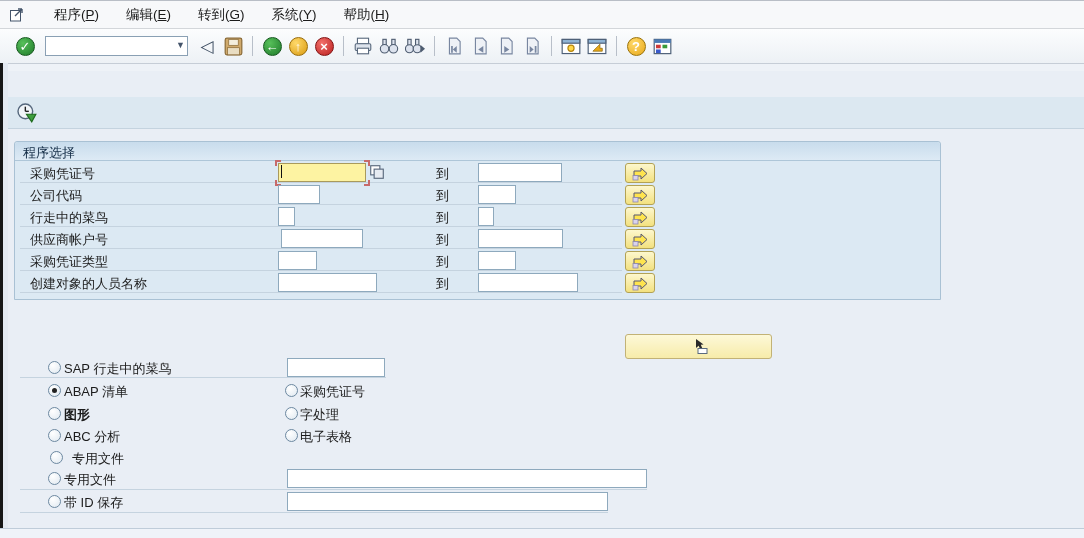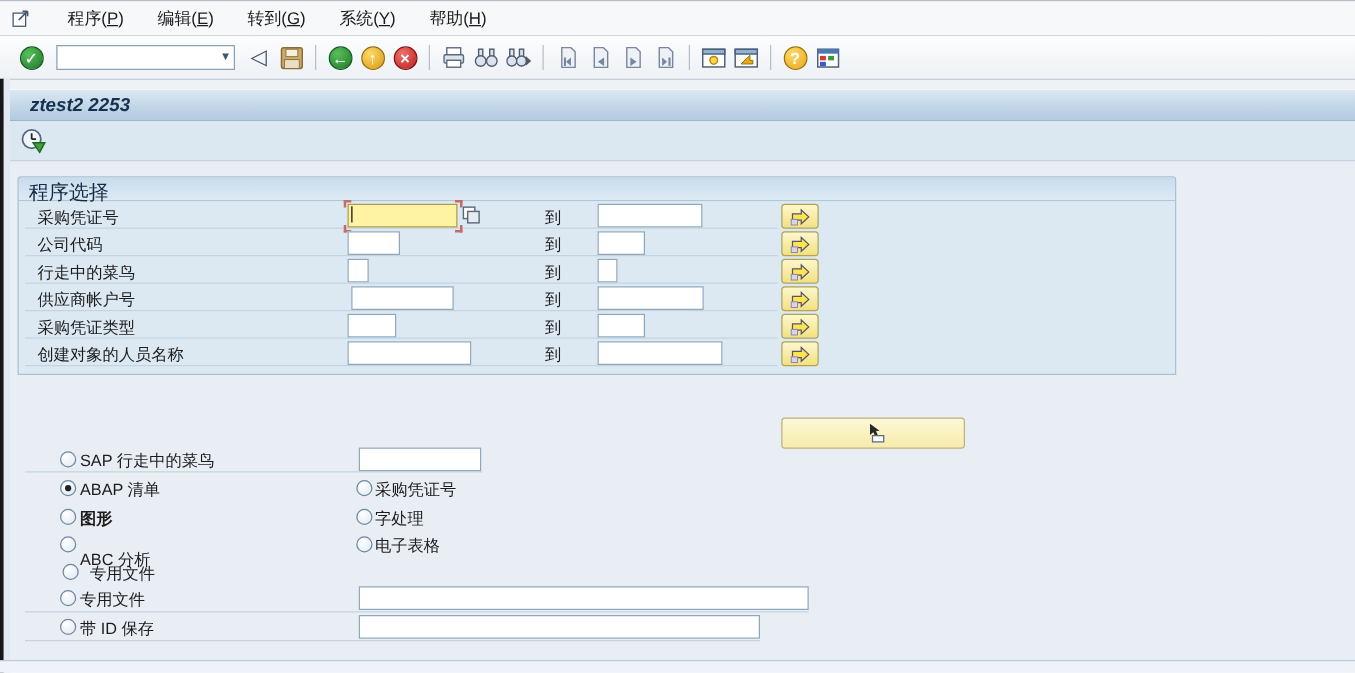--- a/index.html
+++ b/index.html
@@ -46,21 +46,21 @@
 
   
   .ledge  { position:absolute; left:0; top:62px; width:3px; height:476px; background:#161616; }
   .ledge2 { position:absolute; left:3px; top:62px; width:5px; height:476px; background:#e3e9f1; }
 
   
   .groupbox { position:absolute; left:14px; width:927px; background:#dce9f3;
               border:1px solid #a9c1d4; border-radius:3px 3px 0 0; }
   .gb-head { height:19px; background:linear-gradient(180deg,#c8dcec,#ddeaf5);
              border-bottom:1px solid #aec6d8; border-radius:3px 3px 0 0;
-             font-size:16px; color:#122b45; padding:2px 0 0 8px; }
+             font-size:13px; color:#122b45; padding:2px 0 0 8px; }
   .guide { position:absolute; height:1px; background:#c5d3df; }
 
   .flabel { position:absolute; font-size:13px; color:#1c1c1c; white-space:nowrap; }
   .fld { position:absolute; height:19px; background:#fff; border:1px solid #8ea9bd;
          font-size:12px; padding:0 2px; }
   .fld-focus { background:#fdf3a2; border:1px solid #a99a5c; }
   .caret { position:absolute; left:3px; top:2px; width:1px; height:13px; background:#111; }
   .fcorner { position:absolute; width:6px; height:6px; }
   .fc-tl { border-top:2px solid #c76a6a; border-left:2px solid #c76a6a; }
   .fc-tr { border-top:2px solid #c76a6a; border-right:2px solid #c76a6a; }
@@ -210,23 +210,20 @@
         <rect x="1" y="1" width="14" height="12" fill="#fff" stroke="#4e6078"></rect>
         <rect x="1" y="1" width="14" height="3" fill="#4a7ab5"></rect>
         <rect x="2.5" y="5.5" width="4" height="3" fill="#cc3a3a"></rect>
         <rect x="8" y="5.5" width="4" height="3" fill="#3a9a3a"></rect>
         <rect x="2.5" y="9.5" width="4" height="3" fill="#3a5acc"></rect>
       </svg>
     </span>
   </div>
 
   <div class="gapstrip"></div>
-  <div class="titlebar">
-    <span class="ttl">ztest2 2253</span>
-  </div>
 
   <div class="apptoolbar">
     <span class="tbtn">
       <svg width="21" height="21" viewBox="0 0 18 18">
         <circle cx="8" cy="8" r="6.3" fill="#f1f5f9" stroke="#55677c" stroke-width="1.2"></circle>
         <line x1="8" y1="8" x2="8" y2="4" stroke="#222" stroke-width="1.2"></line>
         <line x1="8" y1="8" x2="11" y2="8" stroke="#222" stroke-width="1.2"></line>
         <polygon points="9,10.5 17,10.5 13.5,17" fill="#3f9e3f" stroke="#1d6b1d"></polygon>
       </svg>
     </span>
@@ -343,21 +340,21 @@
   <span class="flabel" style="left:64px; top:382px;">ABAP 清单</span>
   <span class="radio" style="left:285px; top:383px;"></span>
   <span class="flabel" style="left:300px; top:382px;">采购凭证号</span>
 
   <span class="radio" style="left:48px; top:406px;"></span>
   <span class="flabel" style="left:64px; top:405px;font-weight:bold;">图形</span>
   <span class="radio" style="left:285px; top:406px;"></span>
   <span class="flabel" style="left:300px; top:405px;">字处理</span>
 
   <span class="radio" style="left:48px; top:428px;"></span>
-  <span class="flabel" style="left:64px; top:427px;margin-top:11px;">ABC 分析</span>
+  <span class="flabel" style="left:64px; top:427px;">ABC 分析</span>
   <span class="radio" style="left:285px; top:428px;"></span>
   <span class="flabel" style="left:300px; top:427px;">电子表格</span>
 
   <span class="radio" style="left:50px; top:450px;"></span>
   <span class="flabel" style="left:72px; top:449px;">专用文件</span>
 
   <span class="radio" style="left:48px; top:471px;"></span>
   <span class="flabel" style="left:64px; top:470px;">专用文件</span>
   <input class="fld" style="left: 287px; top: 468px; width: 360px;" value="">
 

